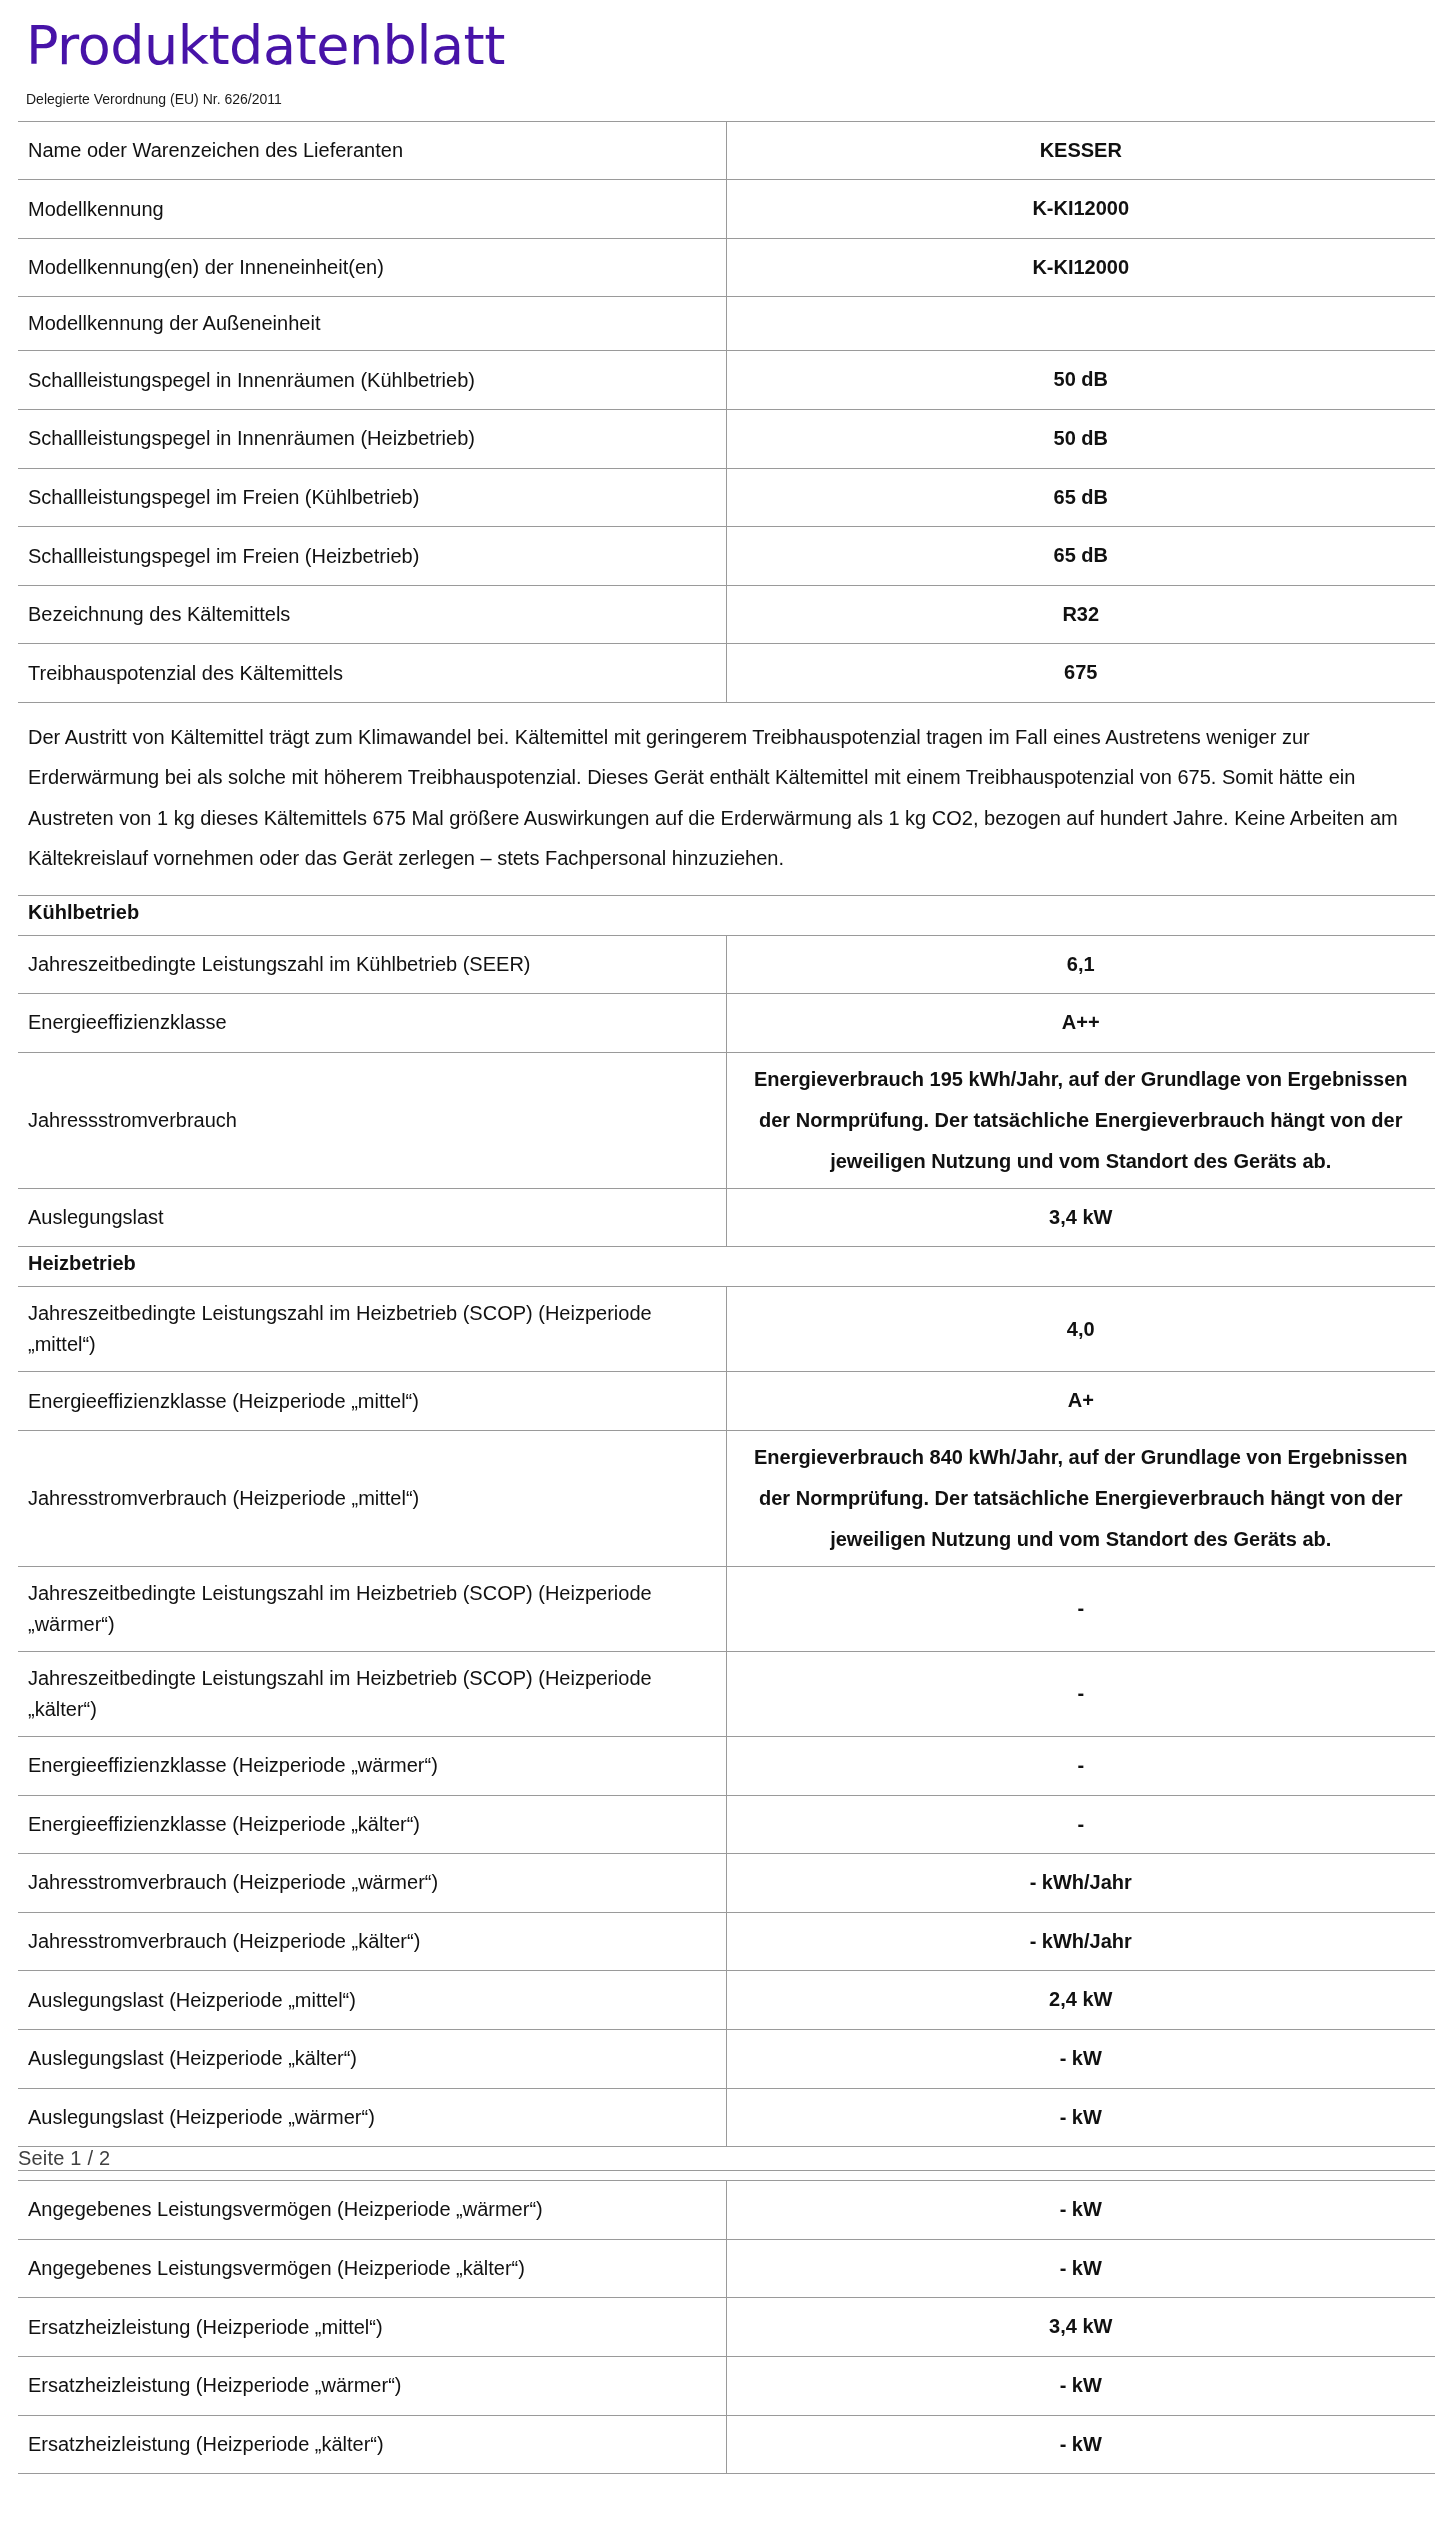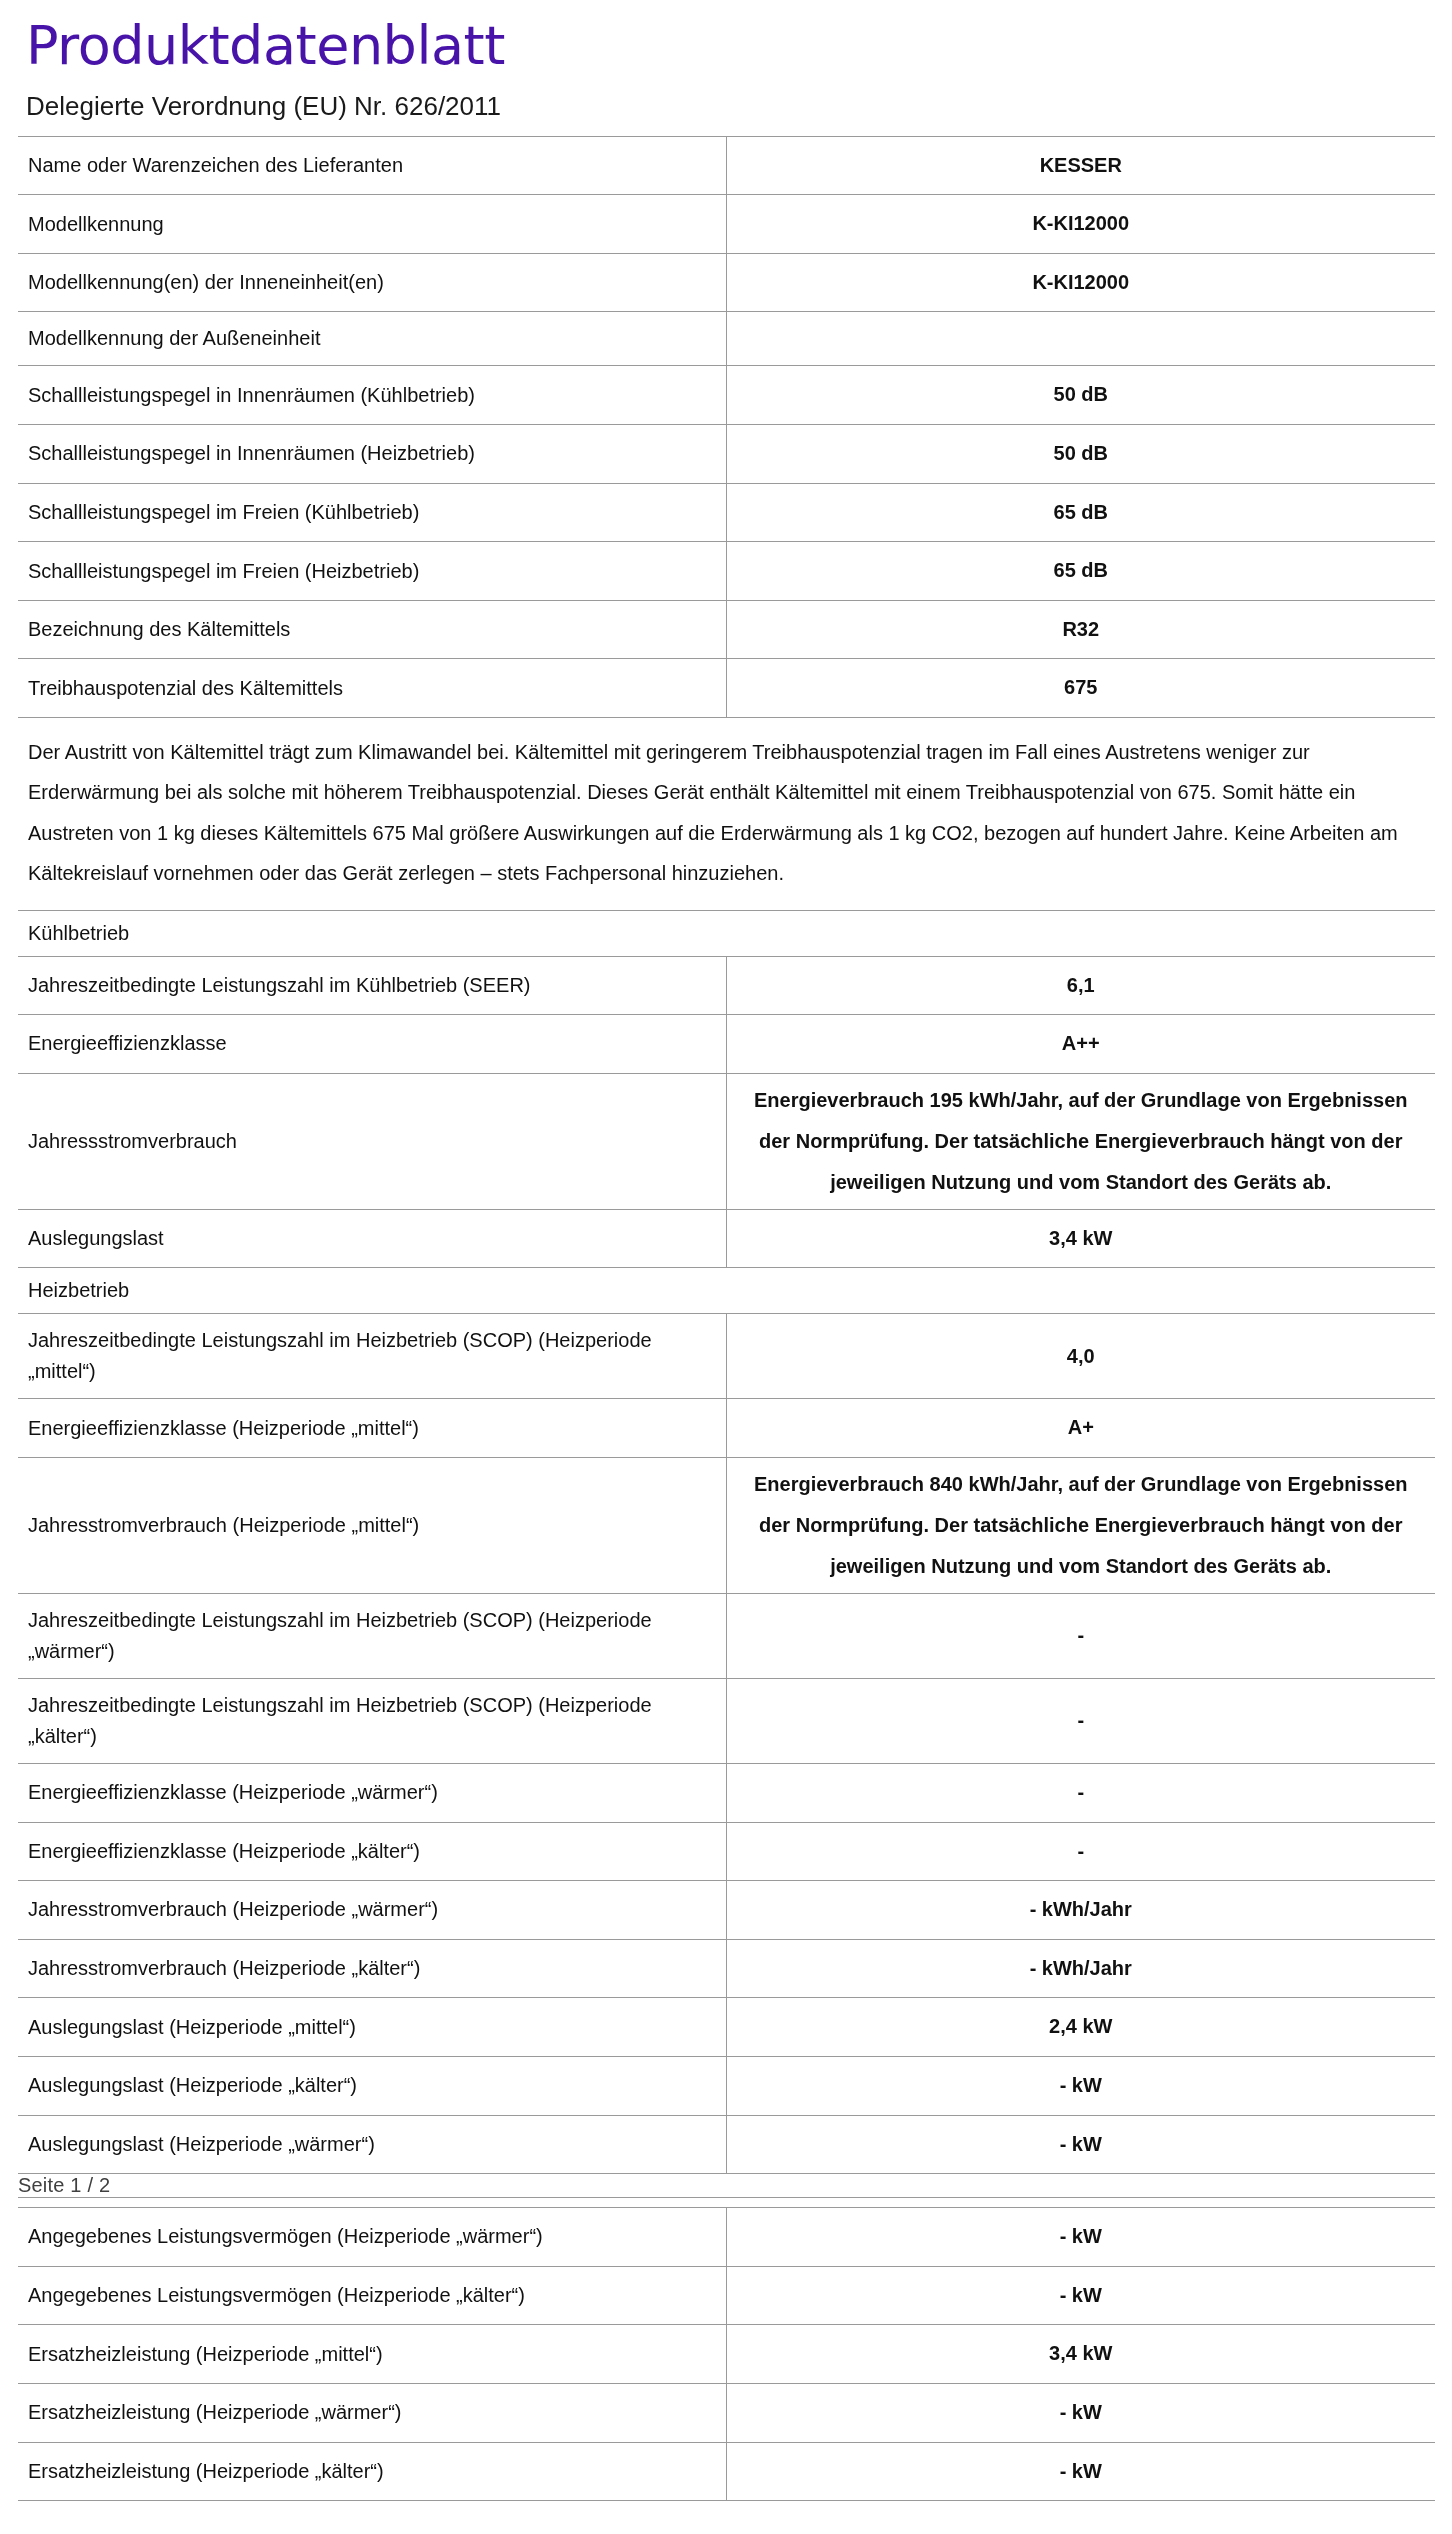--- a/index.html
+++ b/index.html
@@ -31,21 +31,21 @@
     font-weight: normal;
     font-size: 54px;
     line-height: 1.05;
     color: #4713a8;
     letter-spacing: -0.5px;
     margin: 4px 0 0 8px;
     padding: 0;
   }
   .doc-subtitle {
     font-family: "Liberation Sans", sans-serif;
-    font-size: 26px;
+    font-size: 14px;
     color: #1a1a1a;
     margin: 16px 0 0 8px;
     padding: 0 0 14px 0;
   }
 
   
   table.spec {
     width: 1417px;
     border-collapse: collapse;
     table-layout: fixed;
@@ -68,22 +68,22 @@
     text-align: left;
     line-height: 1.55;
   }
   table.spec tr td.val {
     padding: 11px 14px;
     text-align: center;
     font-weight: bold;
     line-height: 1.78;
   }
   table.spec tr td.section {
-    font-weight: normal;
-    padding: 11px 12px 11px 10px;
+    font-weight: bold;
+    padding: 5px 12px 11px 10px;
     border-right: none;
     text-align: left;
   }
   table.spec tr td.span {
     padding: 14px 12px 16px 10px;
     border-right: none;
     text-align: left;
     line-height: 2.02;
   }
 

